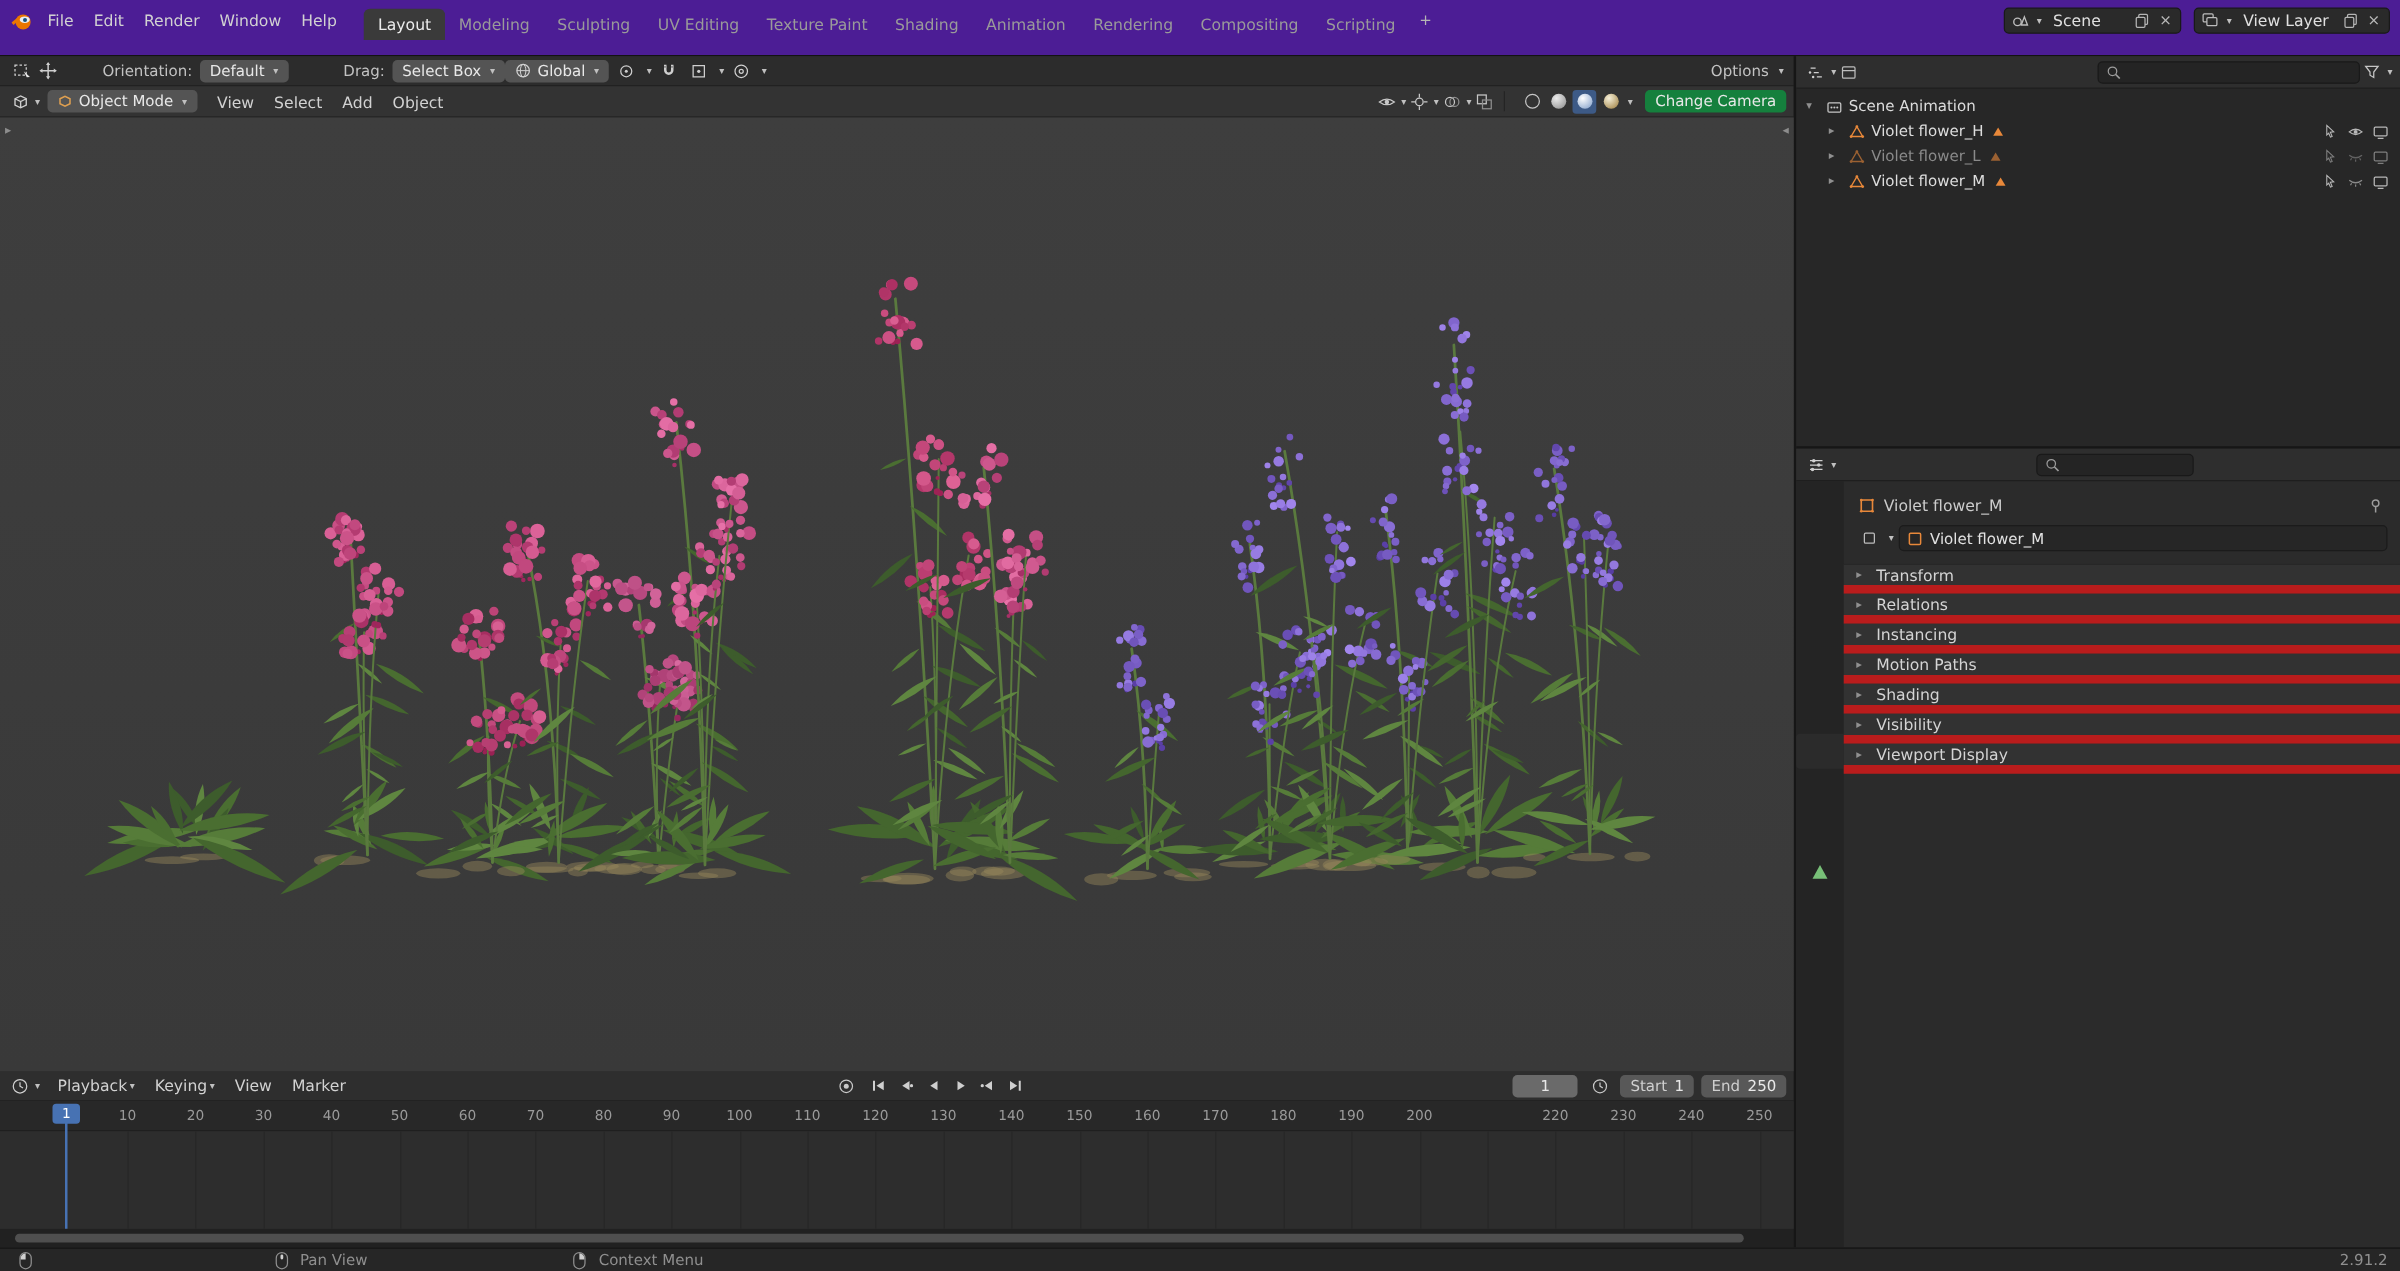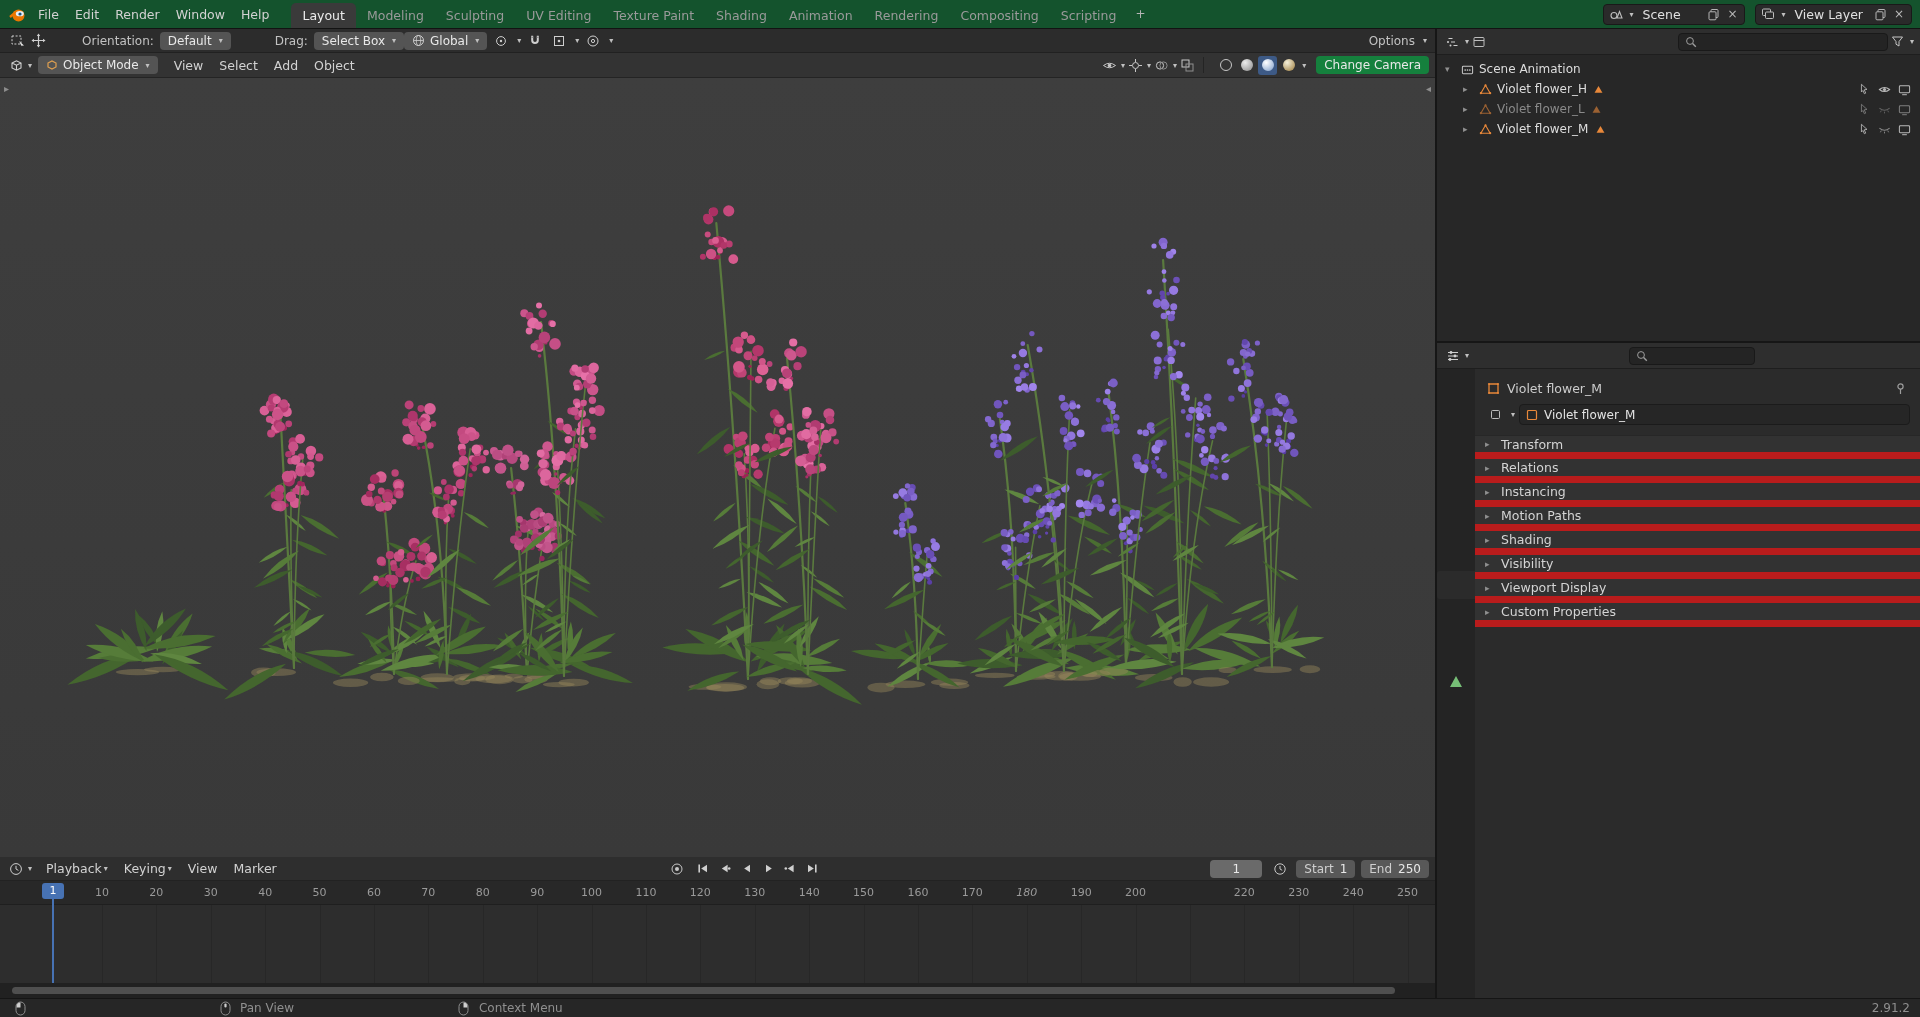--- a/index.html
+++ b/index.html
@@ -4,21 +4,21 @@
 <style>
 *{box-sizing:border-box;margin:0;padding:0}
 html,body{width:1920px;height:1017px;overflow:hidden;background:#1f1f1f;
   font-family:"DejaVu Sans","Liberation Sans",sans-serif;font-size:12px;color:#d6d6d6}
 .app{width:1920px;height:1017px;display:flex;flex-direction:column}
 .spacer{flex:1}
 .dd{font-size:8px;color:#c0c0c0;margin-left:2px}
 svg{display:block}
 
 
-.topbar{height:29px;background:#14532d;display:flex;align-items:center;border-bottom:1px solid #131313;padding:0 8px 0 6px}
+.topbar{height:45px;background:#4c1d95;display:flex;align-items:center;border-bottom:1px solid #131313;padding:0 8px 12px 6px}
 .logo{width:22px;height:20px;display:flex;align-items:center;justify-content:center;margin-right:2px}
 .menu-item{padding:0 8px;height:100%;display:flex;align-items:center;color:#d2d2d2;font-size:12.5px;white-space:nowrap}
 .ws-tabs{display:flex;align-items:flex-end;align-self:flex-end;margin-left:14px;height:26px}
 .ws-tab{padding:5px 11px;font-size:12.5px;color:#9a9a9a;border-radius:5px 5px 0 0;white-space:nowrap}
 .ws-tab.active{background:#3a3a3a;color:#ececec}
 .ws-add{padding:5px 8px;color:#b5b5b5}
 .tb-right{margin-left:auto;display:flex;align-items:center;gap:10px}
 .tb-widget{display:flex;align-items:center;background:#2a2a2a;border:1px solid #191919;border-radius:4px;height:21px;padding:0 4px;gap:3px}
 .tb-field{padding:0 6px;color:#e0e0e0;min-width:66px;font-size:12.5px}
 .icon-btn{display:flex;align-items:center;justify-content:center;width:16px;height:16px;color:#b9b9b9}
@@ -1632,21 +1632,21 @@
               <div class="tick" style="left: 482.76px;">80</div>
               <div class="tick" style="left: 537.16px;">90</div>
               <div class="tick" style="left: 591.56px;">100</div>
               <div class="tick" style="left: 645.96px;">110</div>
               <div class="tick" style="left: 700.36px;">120</div>
               <div class="tick" style="left: 754.76px;">130</div>
               <div class="tick" style="left: 809.16px;">140</div>
               <div class="tick" style="left: 863.56px;">150</div>
               <div class="tick" style="left: 917.96px;">160</div>
               <div class="tick" style="left: 972.36px;">170</div>
-              <div class="tick" style="left: 1026.76px; font-style: italic;">180</div>
+              <div class="tick" style="left: 1026.76px;">180</div>
               <div class="tick" style="left: 1081.16px;">190</div>
               <div class="tick" style="left: 1135.56px;">200</div>
               <div class="tick" style="left: 1193px; margin-top: 28px;">210</div>
               <div class="tick" style="left: 1244.36px;">220</div>
               <div class="tick" style="left: 1298.76px;">230</div>
               <div class="tick" style="left: 1353.16px;">240</div>
               <div class="tick" style="left: 1407.56px;">250</div>
             </div>
           <div class="tl-tracks">
               <div class="gridline" style="left: 102px;"></div>
@@ -1952,24 +1952,20 @@
                   <span>Shading</span>
                 </div>
                 <div class="prop-section">
                   <span class="disc"></span>
                   <span>Visibility</span>
                 </div>
                 <div class="prop-section">
                   <span class="disc"></span>
                   <span>Viewport Display</span>
                 </div>
-                <div class="prop-section">
-                  <span class="disc"></span>
-                  <span>Custom Properties</span>
-                </div>
               </div>
           </div>
         </div>
       </div>
     </div>
   </div>
 
   <div class="statusbar">
     <span class="hicon">
         <svg width="11" height="15" viewBox="0 0 11 15">

